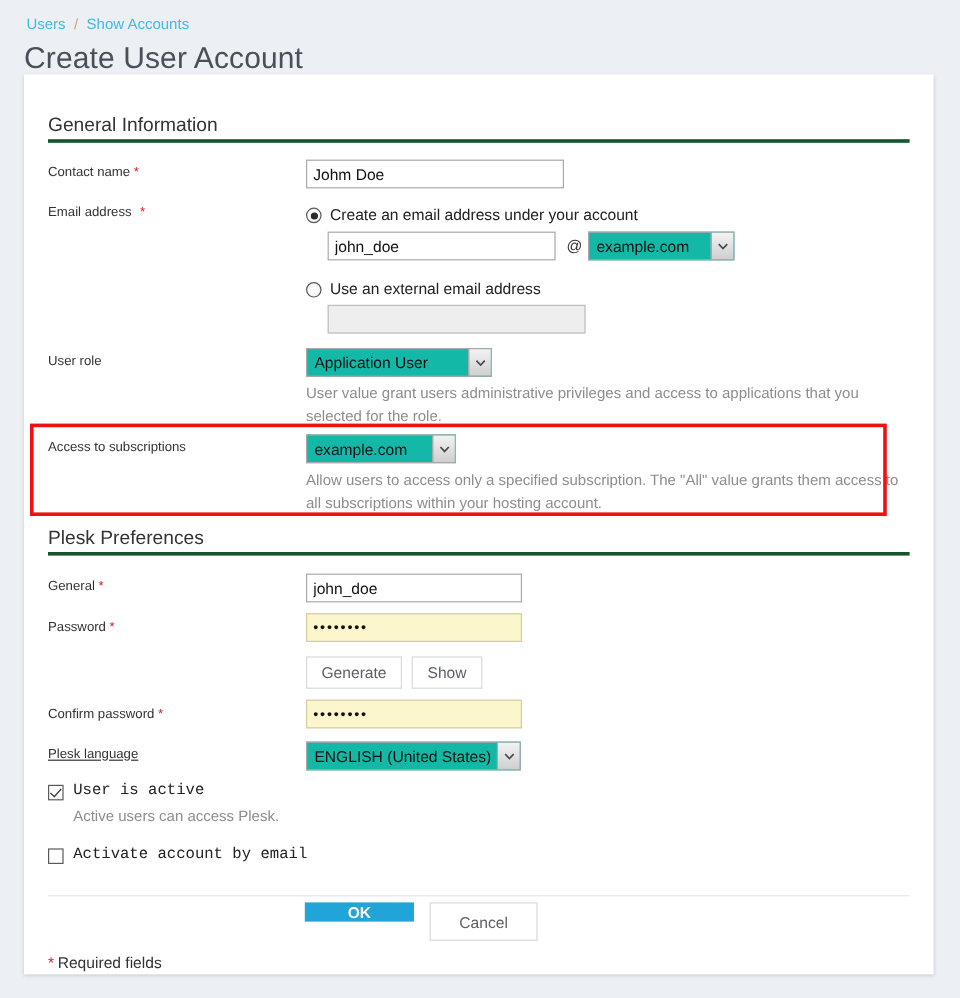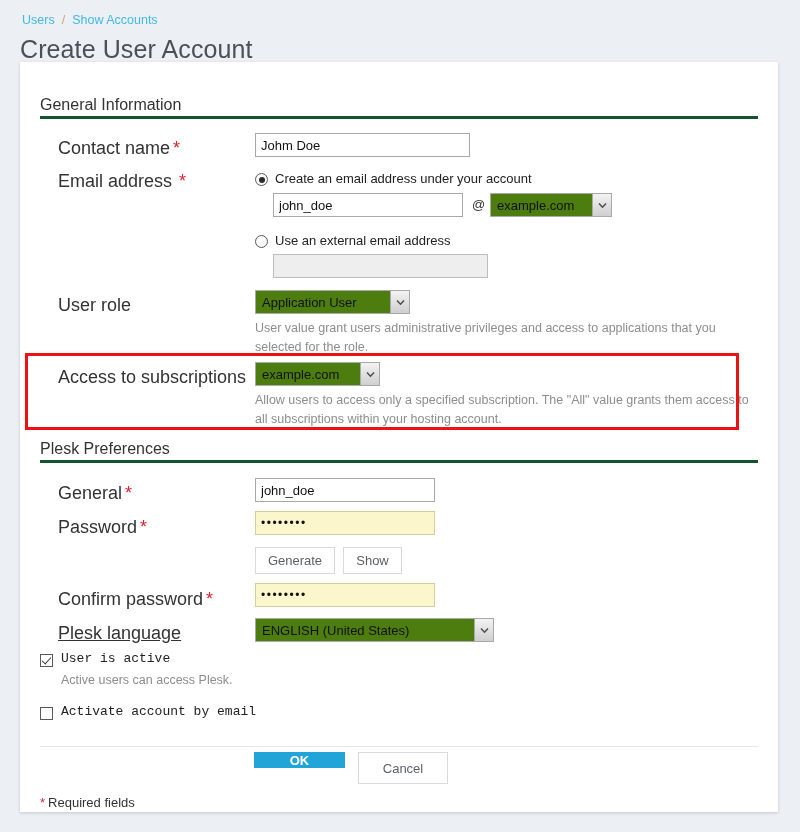--- a/index.html
+++ b/index.html
@@ -73,24 +73,23 @@
     font-size: 16px;
     color: #333333;
     font-weight: normal;
     padding-bottom: 2px;
     border-bottom: 3px solid #14532d;
   }
 
   
   .row-label {
     position: absolute;
-    font-size: 18px;
+    font-size: 11px;
     color: #333333;
     white-space: nowrap;
-    margin-left: 18px;
   }
   .req {
     color: #d9232d;
     margin-left: 3px;
   }
 
   
   .tinput {
     position: absolute;
     box-sizing: border-box;
@@ -114,21 +113,21 @@
     letter-spacing: 1.5px;
     font-size: 12px;
   }
 
   
   .sel {
     position: absolute;
     box-sizing: border-box;
     height: 24px;
     border: 1px solid #a9a9a9;
-    background: #4d7c0f;
+    background: #14b8a6;
     display: flex;
     align-items: center;
     cursor: pointer;
   }
   .sel-text {
     flex: 1 1 auto;
     padding-left: 6px;
     font-size: 13px;
     color: #111111;
     white-space: nowrap;
@@ -391,21 +390,21 @@
   <div class="sbtn" style="left:323px; top:485px; width:59px;">Show</div>
 
   <div class="row-label" style="left:20px; top:527px;">
     <span>Confirm password</span><span class="req">*</span>
   </div>
   <input class="tinput autofill" style="left: 235px; top: 521px; width: 180px;" value="••••••••">
 
   <div class="row-label" style="left:20px; top:561px;text-decoration:underline;">
     <span>Plesk language</span>
   </div>
-  <div class="sel" style="left:235px; top:556px; width:239px;">
+  <div class="sel" style="left:235px; top:556px; width:179px;">
     <span class="sel-text">ENGLISH (United States)</span>
     <span class="sel-arrow">
       <svg width="9" height="7" viewBox="0 0 9 7">
             <path d="M1 1.5 L4.5 5.2 L8 1.5" fill="none" stroke="#4a4a4a" stroke-width="1.4"></path>
           </svg>
     </span>
   </div>
 
   <div class="check-wrap" style="left:20px; top:589px;">
     <span class="cbox checked"></span>

